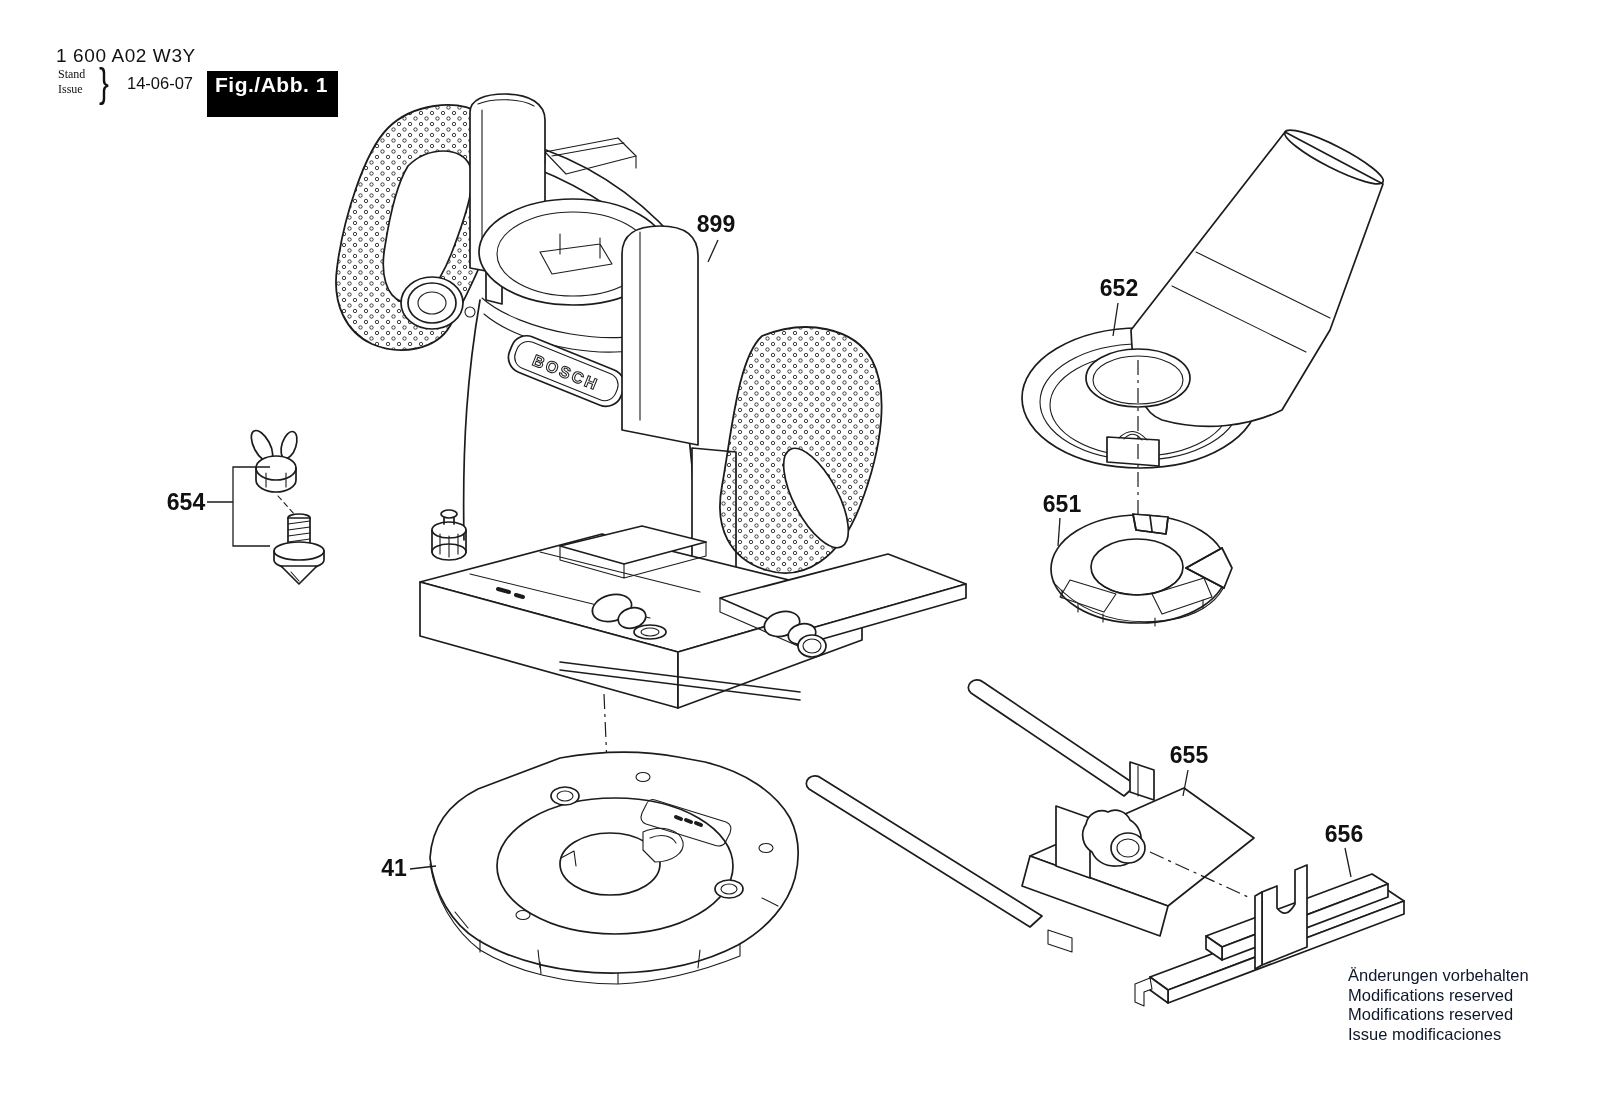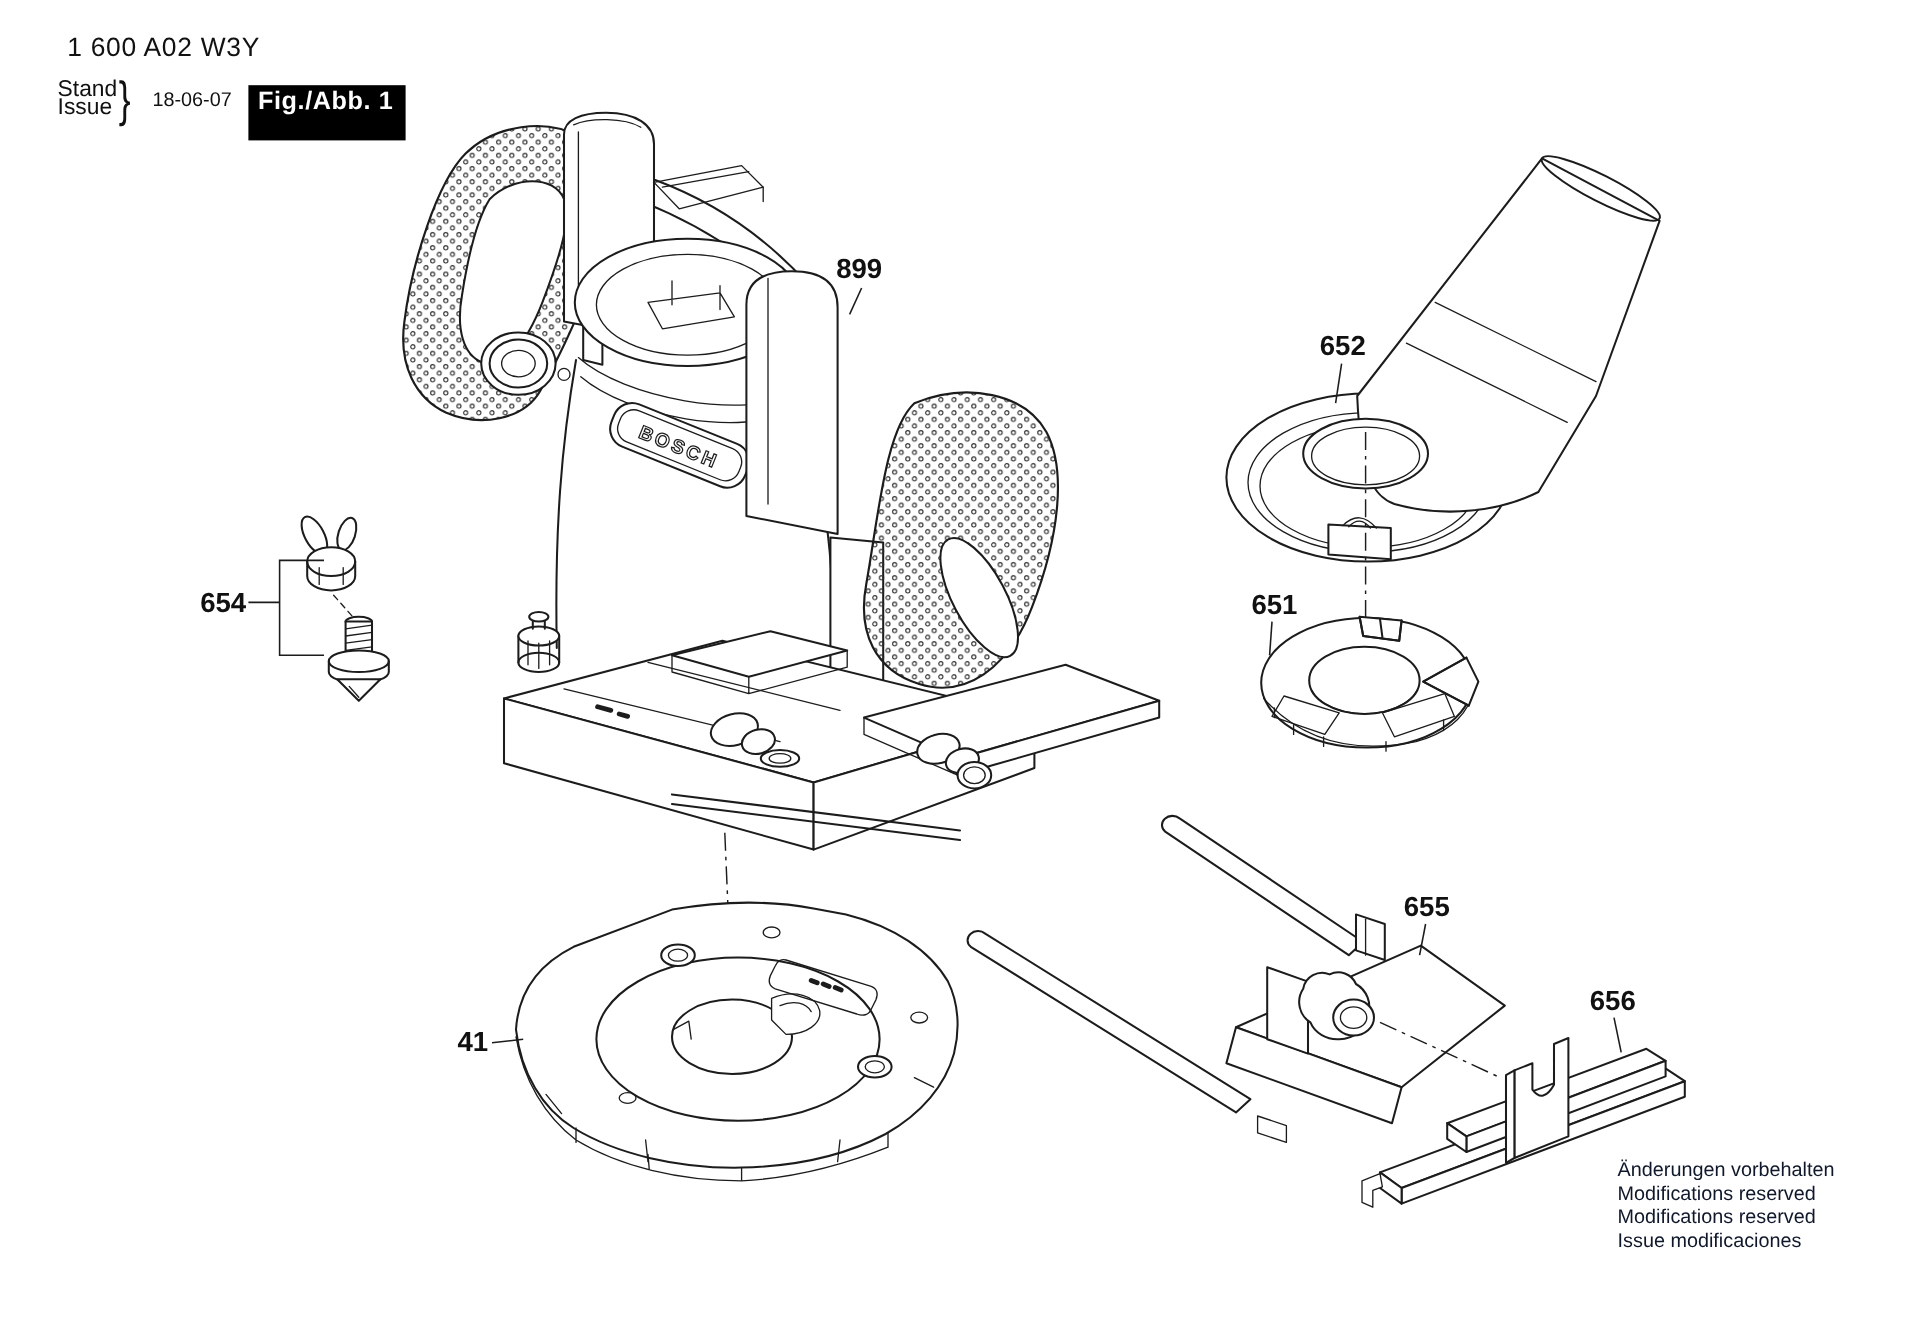--- a/index.html
+++ b/index.html
@@ -1,21 +1,21 @@
 <!DOCTYPE html>
 <html><head>
 <meta charset="utf-8">
 <style>
   html,body{margin:0;padding:0;}
   body{
     width:1600px;height:1115px;position:relative;background:#fff;
     font-family:"Liberation Sans",sans-serif;color:#111;overflow:hidden;
   }
-  .hdr-part{position:absolute;left:56px;top:27px;font-size:22px;letter-spacing:.6px;}
-  .hdr-stand{position:absolute;left:48px;top:67px;font-size:19px;line-height:15px;}
+  .hdr-part{position:absolute;left:56px;top:45px;font-size:19px;letter-spacing:.6px;}
+  .hdr-stand{position:absolute;left:58px;top:67px;font-size:12px;line-height:15px;font-family:Liberation Serif, serif;}
   .hdr-brace{position:absolute;left:99px;top:60px;font-size:41px;font-weight:400;transform:scaleX(.72);transform-origin:left top;}
   .hdr-date{position:absolute;left:127px;top:74px;font-size:16.5px;}
   .figbox{position:absolute;left:207px;top:71px;background:#000;color:#fff;
     font-weight:700;font-size:21px;padding:2px 10px 20px 8px;letter-spacing:.5px;}
   .footer{position:absolute;left:1348px;top:966px;font-size:16.5px;line-height:19.5px;color:#0f172a;}
   .footer span{display:block;}
   svg.art{position:absolute;left:0;top:0;}
   .ln{fill:none;stroke:#1c1c1c;stroke-width:1.7;stroke-linejoin:round;stroke-linecap:round;}
   .wh{fill:#fff;stroke:#1c1c1c;stroke-width:1.7;stroke-linejoin:round;stroke-linecap:round;}
   .th{stroke-width:1.1;}
@@ -28,21 +28,21 @@
 </style>
 </head>
 <body>
 
 <div class="hdr-part">1 600 A02 W3Y</div>
 <div class="hdr-stand">
   <span>Stand</span><br>
   <span>Issue</span>
 </div>
 <div class="hdr-brace">}</div>
-<div class="hdr-date">18-06-07</div>
+<div class="hdr-date">14-06-07</div>
 <div class="figbox">Fig./Abb. 1</div>
 
 <svg class="art" width="1600" height="1115" viewBox="0 0 1600 1115">
   <defs>
     <pattern id="dots" width="11" height="11" patternUnits="userSpaceOnUse">
       <circle cx="3" cy="3" r="1.7" fill="none" stroke="#2a2a2a" stroke-width="0.9"></circle>
       <circle cx="8.5" cy="8.5" r="1.7" fill="none" stroke="#2a2a2a" stroke-width="0.9"></circle>
     </pattern>
   </defs>
 

